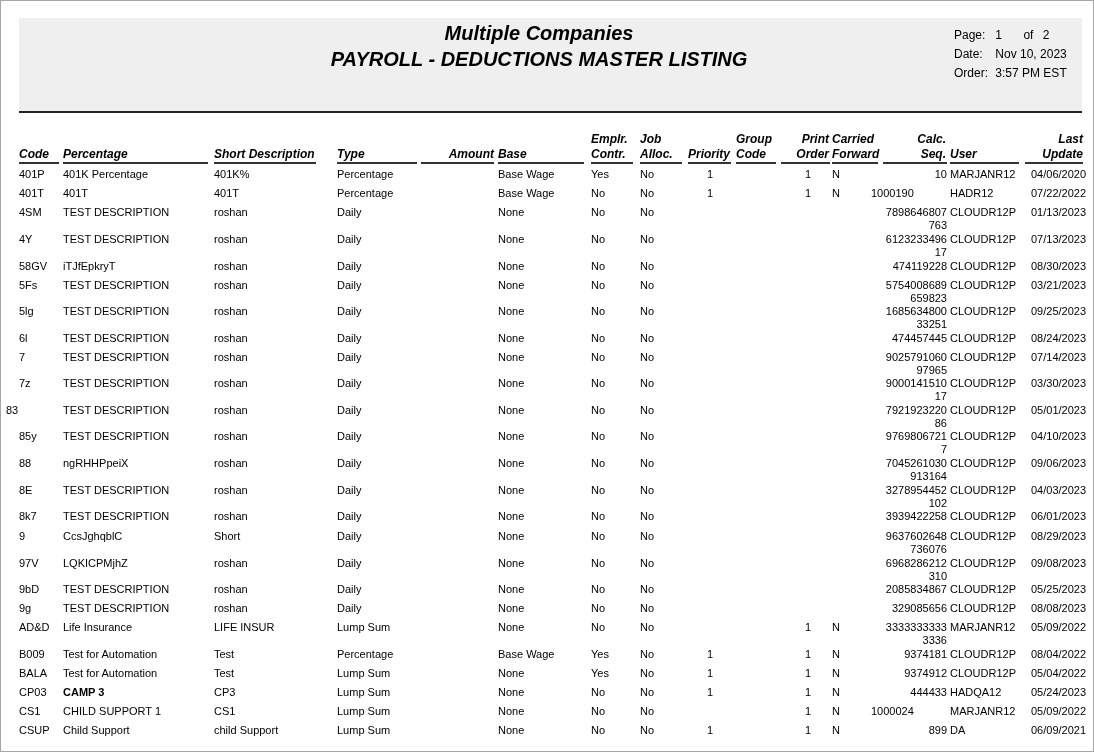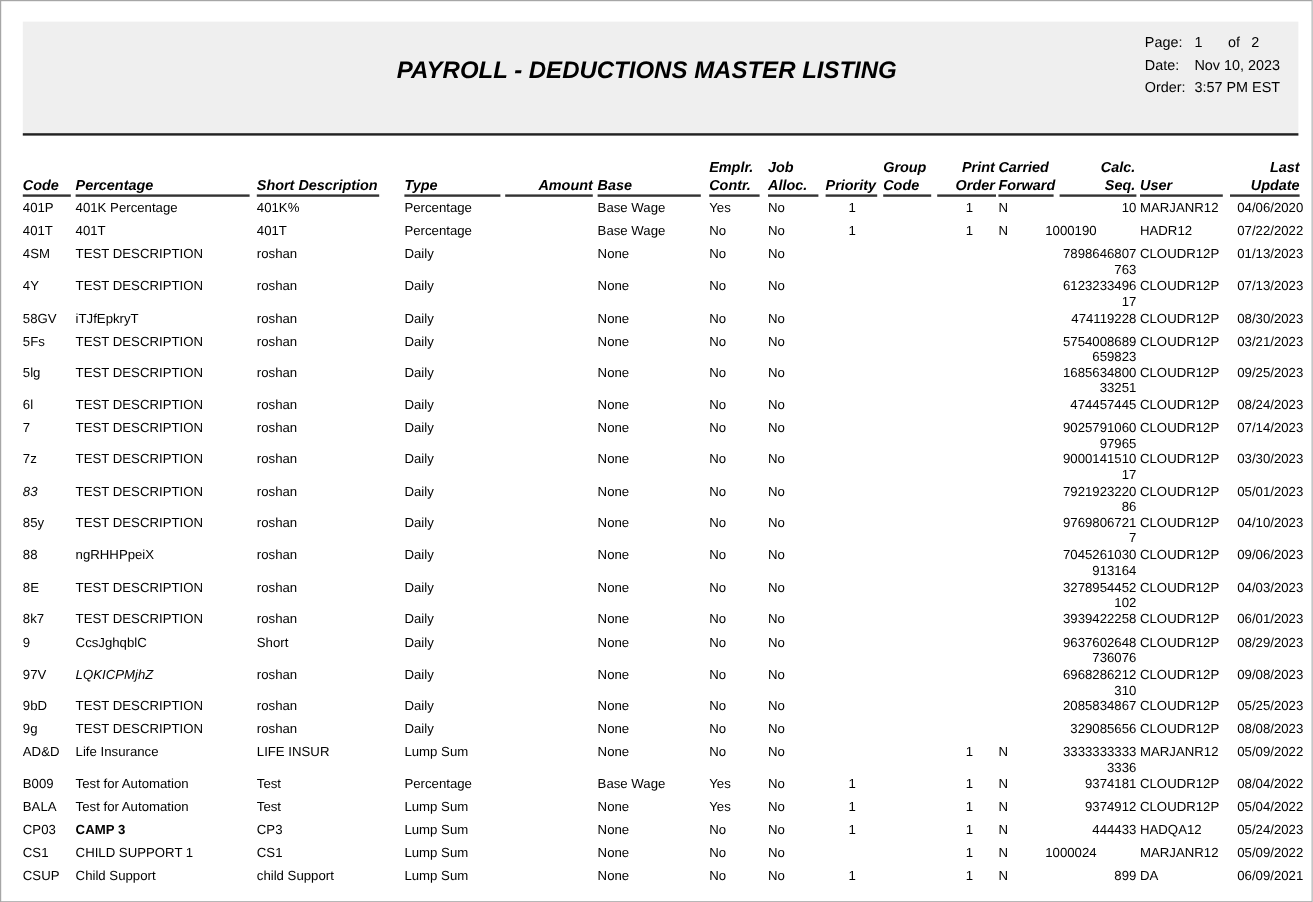--- a/index.html
+++ b/index.html
@@ -17,20 +17,21 @@
   .r { text-align:right; }
 
   .row { position:absolute; left:0; width:1094px; font-size:11px; height:13px; }
   .row span { position:absolute; top:0; white-space:nowrap; }
 </style>
 </head>
 <body>
 
 <div class="frame">
   <div class="banner">
+    <div class="title1">Multiple Companies</div>
     <div class="title2">PAYROLL - DEDUCTIONS MASTER LISTING</div>
     <div class="meta">
       <div>
         <span class="lbl">Page:</span>
         <span>1</span>
         <span class="of">of</span>
         <span>2</span>
       </div>
       <div>
         <span class="lbl">Date:</span>
@@ -273,21 +274,21 @@
         <span style="left: 706px;"></span>
         <span style="left: 735px;"></span>
         <span style="left: 780px; width: 30px; text-align: right;"></span>
         <span style="left: 831px;"></span>
         <span style="left: 870px; width: 76px; text-align: right;">9000141510</span>
         <span style="left: 949px;">CLOUDR12P</span>
         <span style="left: 1030px;">03/30/2023</span>
         <span style="left: 870px; width: 76px; text-align: right; top: 13px;">17</span>
       </div>
       <div class="row" style="top: 403px;">
-        <span style="left: 18px; font-style: italic;">83</span>
+        <span style="left: 5px;">83</span>
         <span style="left: 62px;">TEST DESCRIPTION</span>
         <span style="left: 213px;">roshan</span>
         <span style="left: 336px;">Daily</span>
         <span style="left: 420px; width: 73px; text-align: right;"></span>
         <span style="left: 497px;">None</span>
         <span style="left: 590px;">No</span>
         <span style="left: 639px;">No</span>
         <span style="left: 706px;"></span>
         <span style="left: 735px;"></span>
         <span style="left: 780px; width: 30px; text-align: right;"></span>
@@ -382,21 +383,21 @@
         <span style="left: 735px;"></span>
         <span style="left: 780px; width: 30px; text-align: right;"></span>
         <span style="left: 831px;"></span>
         <span style="left: 870px; width: 76px; text-align: right;">9637602648</span>
         <span style="left: 949px;">CLOUDR12P</span>
         <span style="left: 1030px;">08/29/2023</span>
         <span style="left: 870px; width: 76px; text-align: right; top: 13px;">736076</span>
       </div>
       <div class="row" style="top: 556px;">
         <span style="left: 18px;">97V</span>
-        <span style="left: 62px; font-style: italic;">LQKICPMjhZ</span>
+        <span style="left: 62px;">LQKICPMjhZ</span>
         <span style="left: 213px;">roshan</span>
         <span style="left: 336px;">Daily</span>
         <span style="left: 420px; width: 73px; text-align: right;"></span>
         <span style="left: 497px;">None</span>
         <span style="left: 590px;">No</span>
         <span style="left: 639px;">No</span>
         <span style="left: 706px;"></span>
         <span style="left: 735px;"></span>
         <span style="left: 780px; width: 30px; text-align: right;"></span>
         <span style="left: 831px;"></span>

